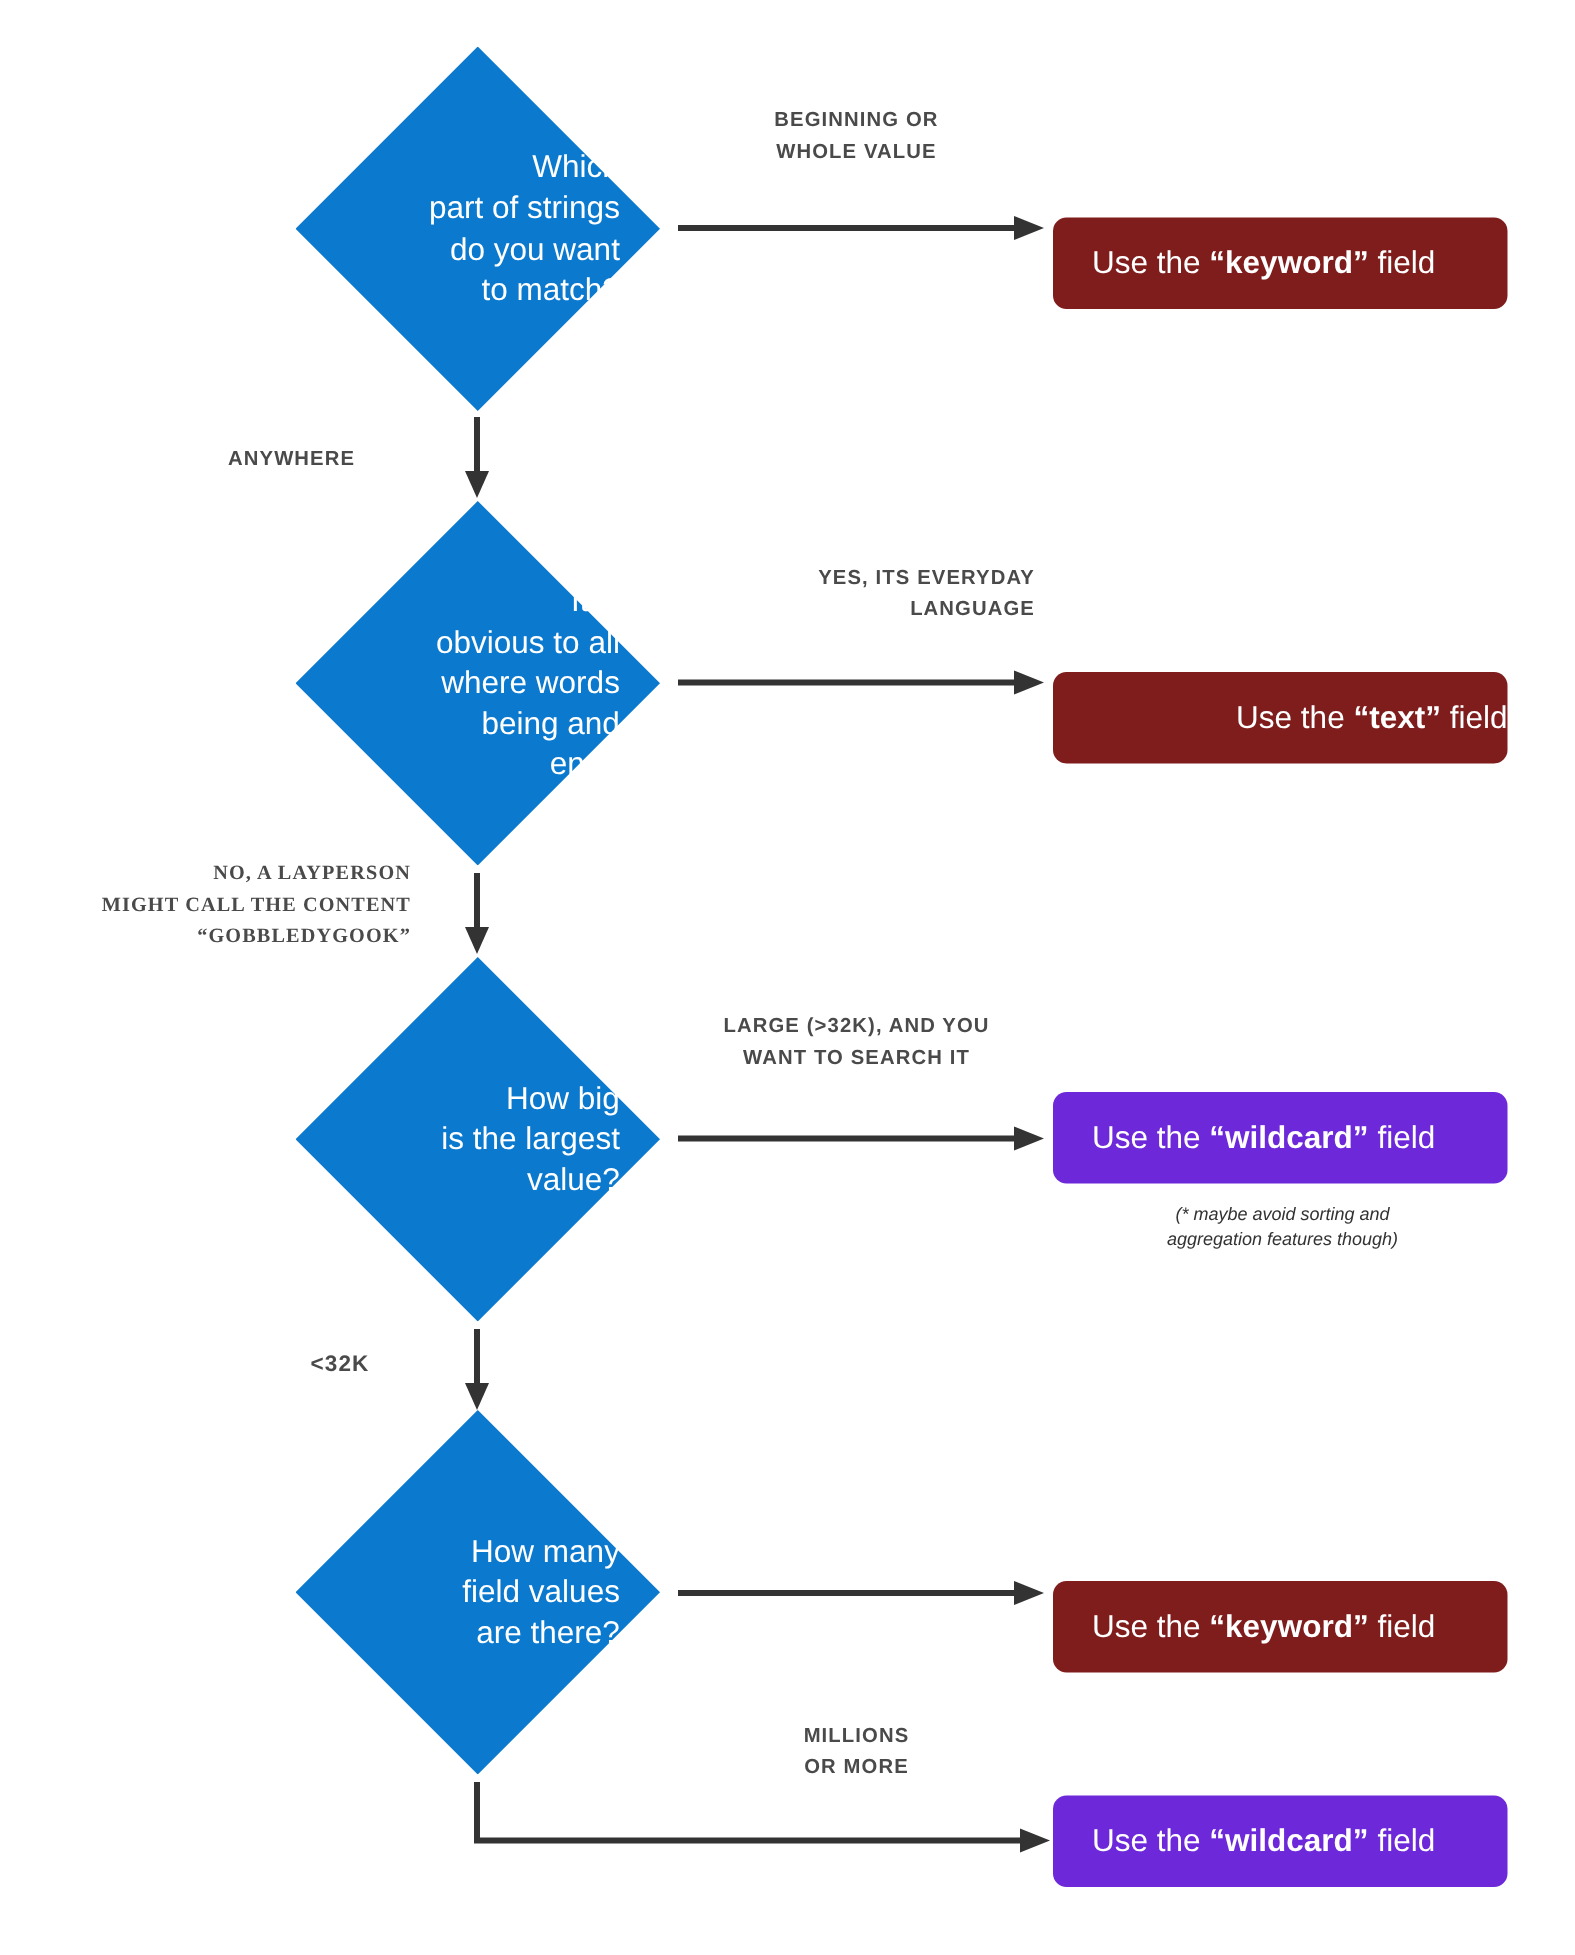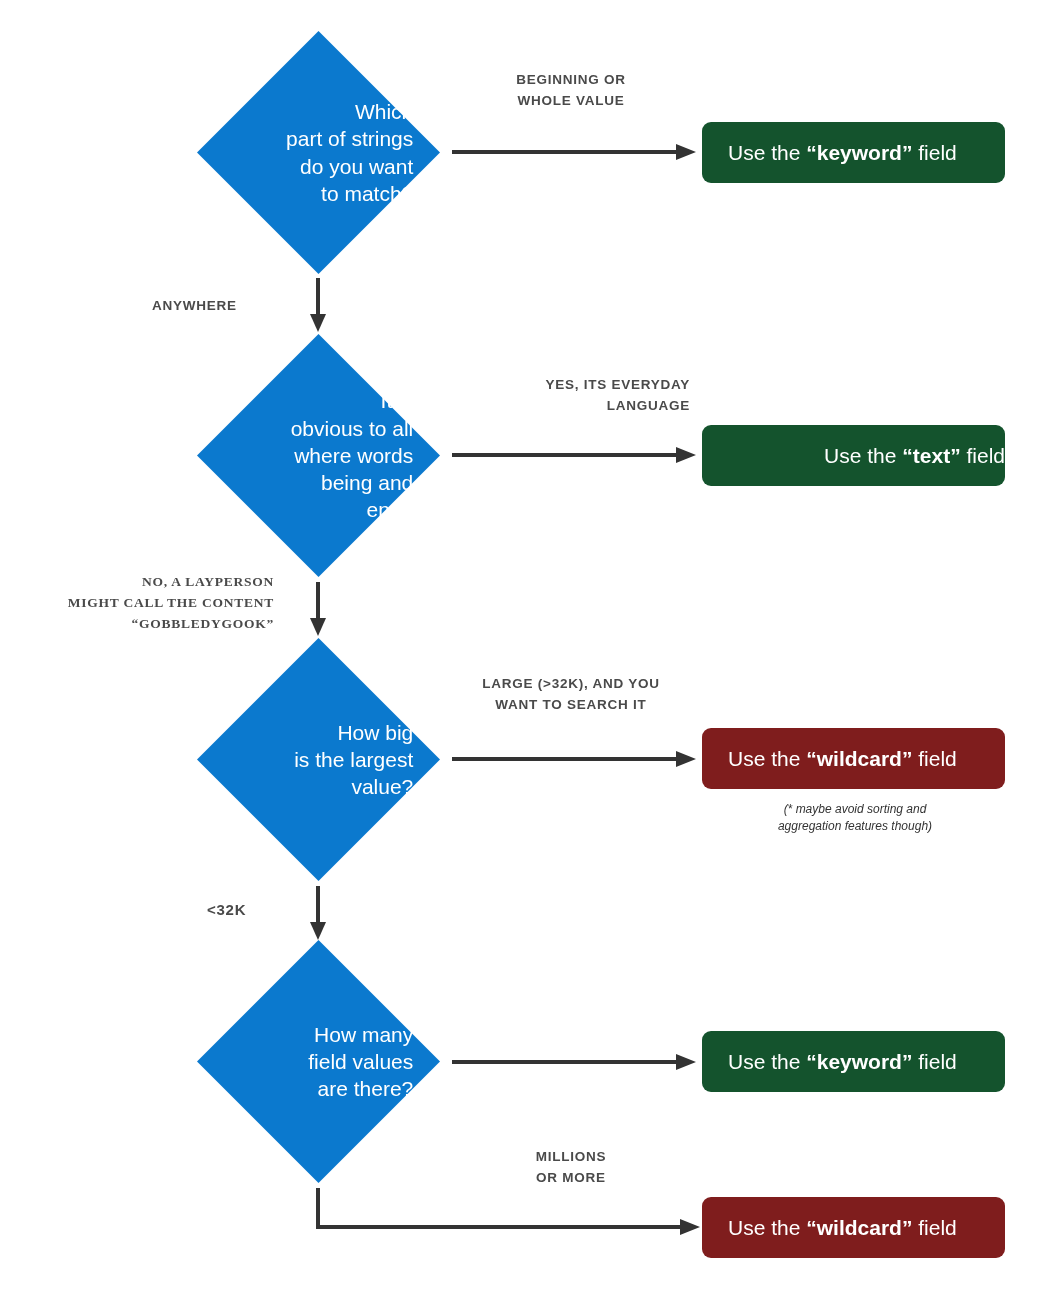--- a/index.html
+++ b/index.html
@@ -50,22 +50,22 @@
 
   
   .resultbox {
     position: absolute;
     border-radius: 9px;
     display: flex;
     align-items: center;
     box-sizing: border-box;
     padding-left: 26px;
   }
-  .resultbox.teal   { background: #14532d; }
-  .resultbox.orange { background: #7f1d1d; }
+  .resultbox.teal   { background: #7f1d1d; margin-top: 23px; }
+  .resultbox.orange { background: #6d28d9; }
   .resultbox .rtext {
     color: #ffffff;
     font-size: 21px;
     font-weight: 400;
     line-height: 1.1;
     white-space: pre;
   }
   .resultbox .rtext b {
     font-weight: 700;
   }

